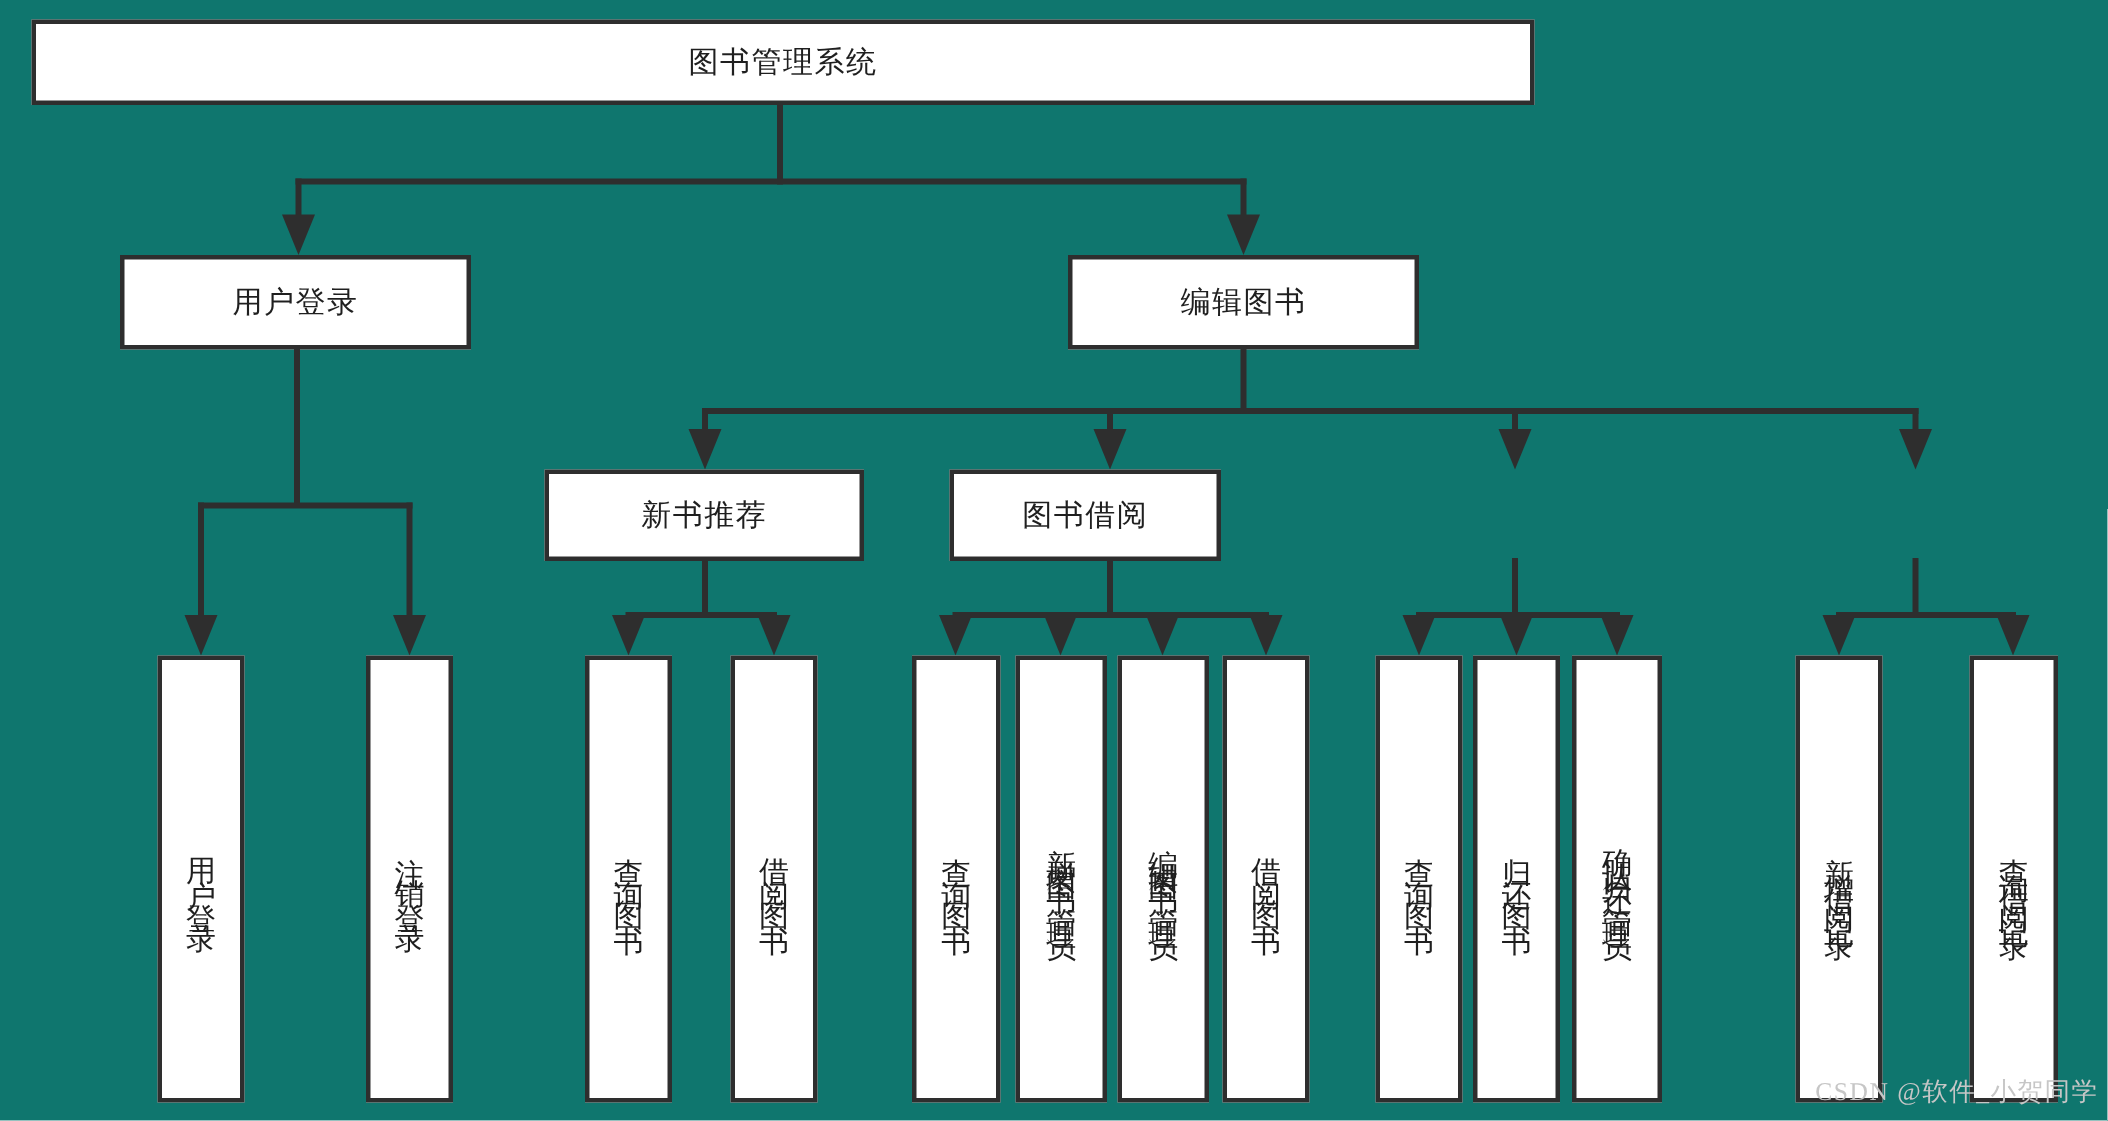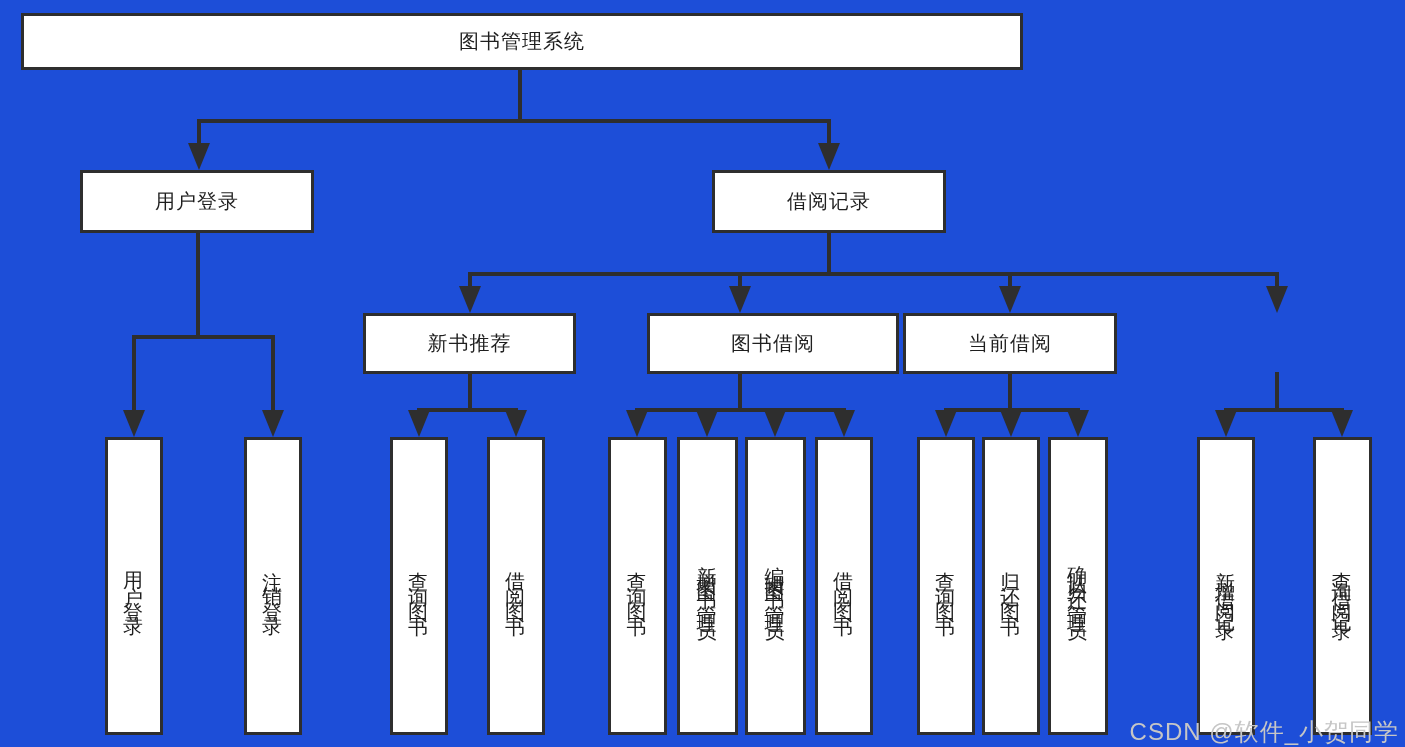--- a/index.html
+++ b/index.html
@@ -1,20 +1,20 @@
 <!DOCTYPE html>
 <html><head>
 <meta charset="utf-8">
 <style>
   html,body{margin:0;padding:0;background:#ffffff;}
   #canvas{
     position:relative;
     width:1405px;height:747px;
-    background:#1d4ed8;
-    font-family:Liberation Sans, sans-serif;
+    background:#0f766e;
+    font-family:Liberation Serif, serif;
     overflow:hidden;
   }
   .box{
     position:absolute;
     background:#ffffff;
     border:3px solid #2e2e2e;
     box-sizing:border-box;
     color:#1f1f1f;
     display:flex;align-items:center;justify-content:center;
     font-size:20px;
@@ -38,21 +38,21 @@
   .vline{width:4px;}
   .arrow{
     position:absolute;width:0;height:0;
     border-left:11px solid transparent;
     border-right:11px solid transparent;
     border-top:27px solid #2e2e2e;
   }
   .watermark{
     position:absolute;
     right:6px;top:716px;
-    font-size:24px;
+    font-size:17px;
     color:#c6c6c6;
     letter-spacing:1px;
     z-index:10;
     white-space:nowrap;
   }
 </style>
 </head>
 <body>
 
 <div id="canvas">
@@ -65,21 +65,21 @@
   <div class="hline" style="left:197px;top:119px;width:634px;"></div>
   <div class="vline" style="left:197px;top:119px;height:32px;"></div>
   <div class="vline" style="left:827px;top:119px;height:32px;"></div>
   <div class="arrow" style="left:188px;top:143px;"></div>
   <div class="arrow" style="left:818px;top:143px;"></div>
 
   <div class="box" style="left:80px;top:170px;width:234px;height:63px;">
     <span>用户登录</span>
   </div>
   <div class="box" style="left:712px;top:170px;width:234px;height:63px;">
-    <span>借阅记录</span>
+    <span>编辑图书</span>
   </div>
 
   <div class="vline" style="left:196px;top:231px;height:106px;"></div>
   <div class="hline" style="left:132px;top:335px;width:143px;"></div>
   <div class="vline" style="left:132px;top:335px;height:80px;"></div>
   <div class="vline" style="left:271px;top:335px;height:80px;"></div>
   <div class="arrow" style="left:123px;top:410px;"></div>
   <div class="arrow" style="left:262px;top:410px;"></div>
 
   <div class="vline" style="left:827px;top:231px;height:43px;"></div>
@@ -89,25 +89,22 @@
   <div class="vline" style="left:1008px;top:272px;height:18px;"></div>
   <div class="vline" style="left:1275px;top:272px;height:18px;"></div>
   <div class="arrow" style="left:459px;top:286px;"></div>
   <div class="arrow" style="left:729px;top:286px;"></div>
   <div class="arrow" style="left:999px;top:286px;"></div>
   <div class="arrow" style="left:1266px;top:286px;"></div>
 
   <div class="box" style="left:363px;top:313px;width:213px;height:61px;align-items:center;">
     <span>新书推荐</span>
   </div>
-  <div class="box" style="left:647px;top:313px;width:252px;height:61px;">
+  <div class="box" style="left:633px;top:313px;width:181px;height:61px;">
     <span>图书借阅</span>
-  </div>
-  <div class="box" style="left:903px;top:313px;width:214px;height:61px;">
-    <span>当前借阅</span>
   </div>
 
   <div class="vline" style="left:468px;top:372px;height:40px;"></div>
   <div class="hline" style="left:417px;top:408px;width:101px;"></div>
   <div class="arrow" style="left:408px;top:410px;"></div>
   <div class="arrow" style="left:505px;top:410px;"></div>
 
   <div class="vline" style="left:738px;top:372px;height:40px;"></div>
   <div class="hline" style="left:635px;top:408px;width:211px;"></div>
   <div class="arrow" style="left:626px;top:410px;"></div>

